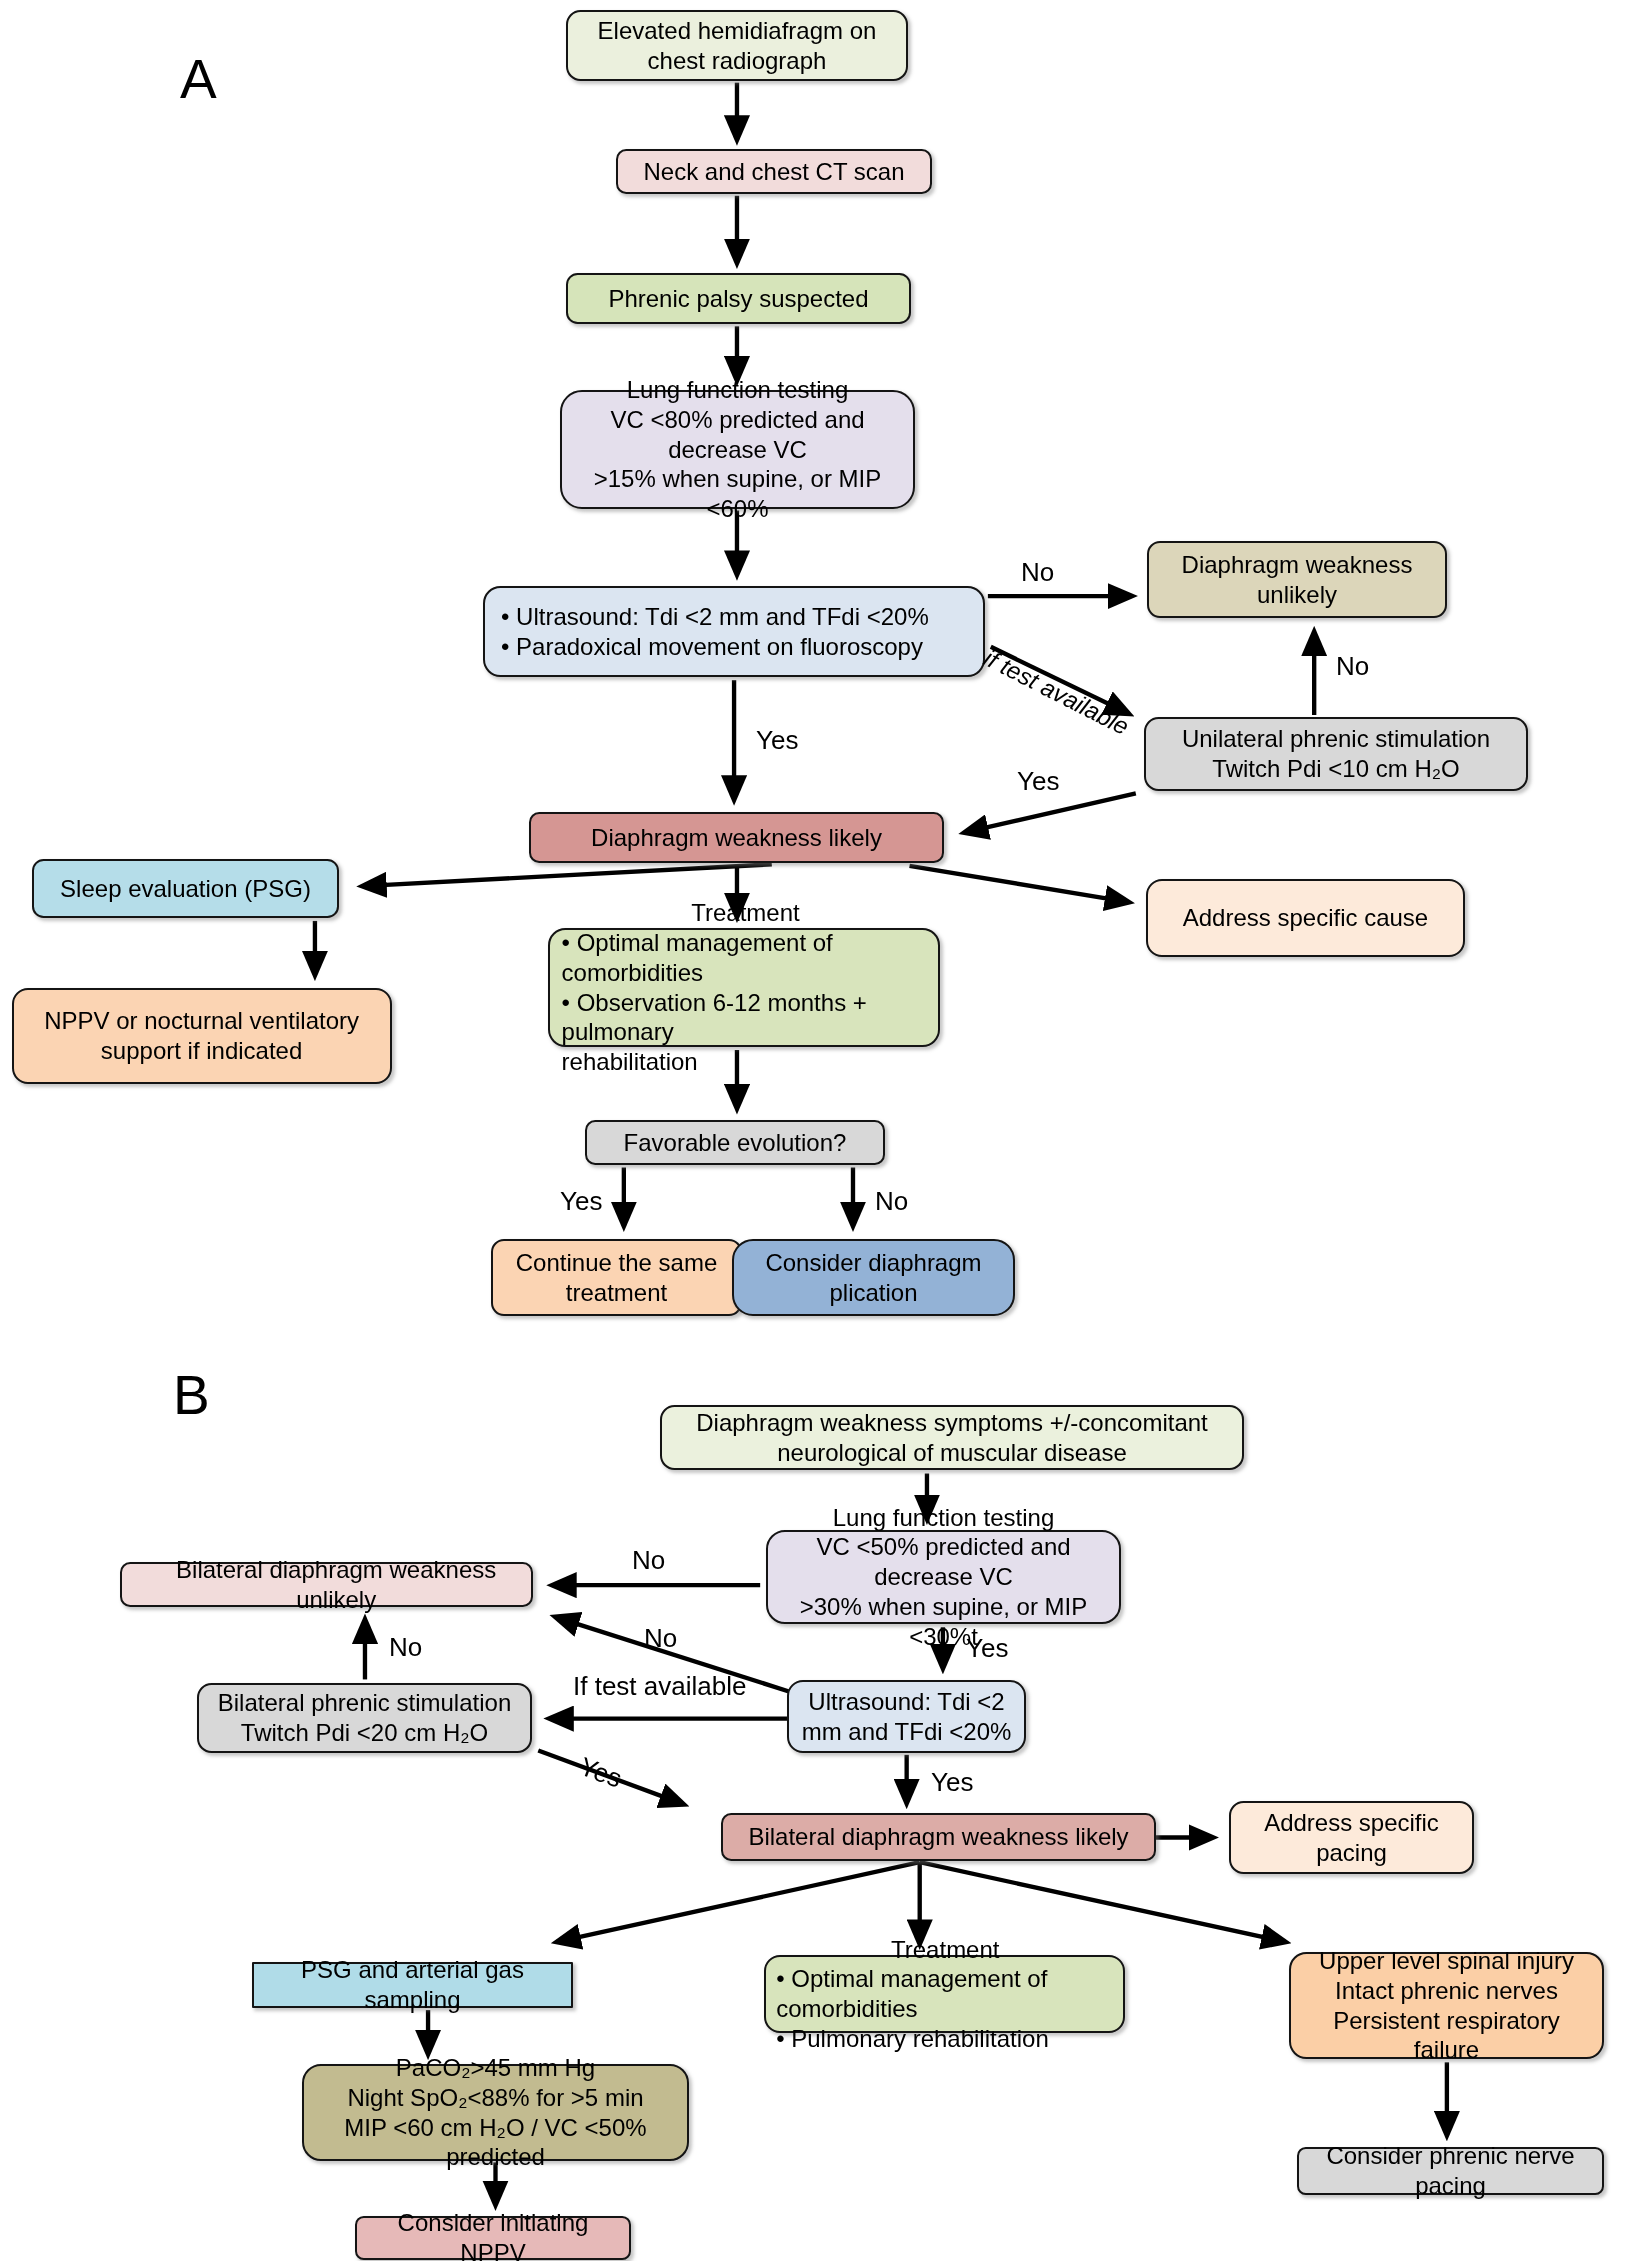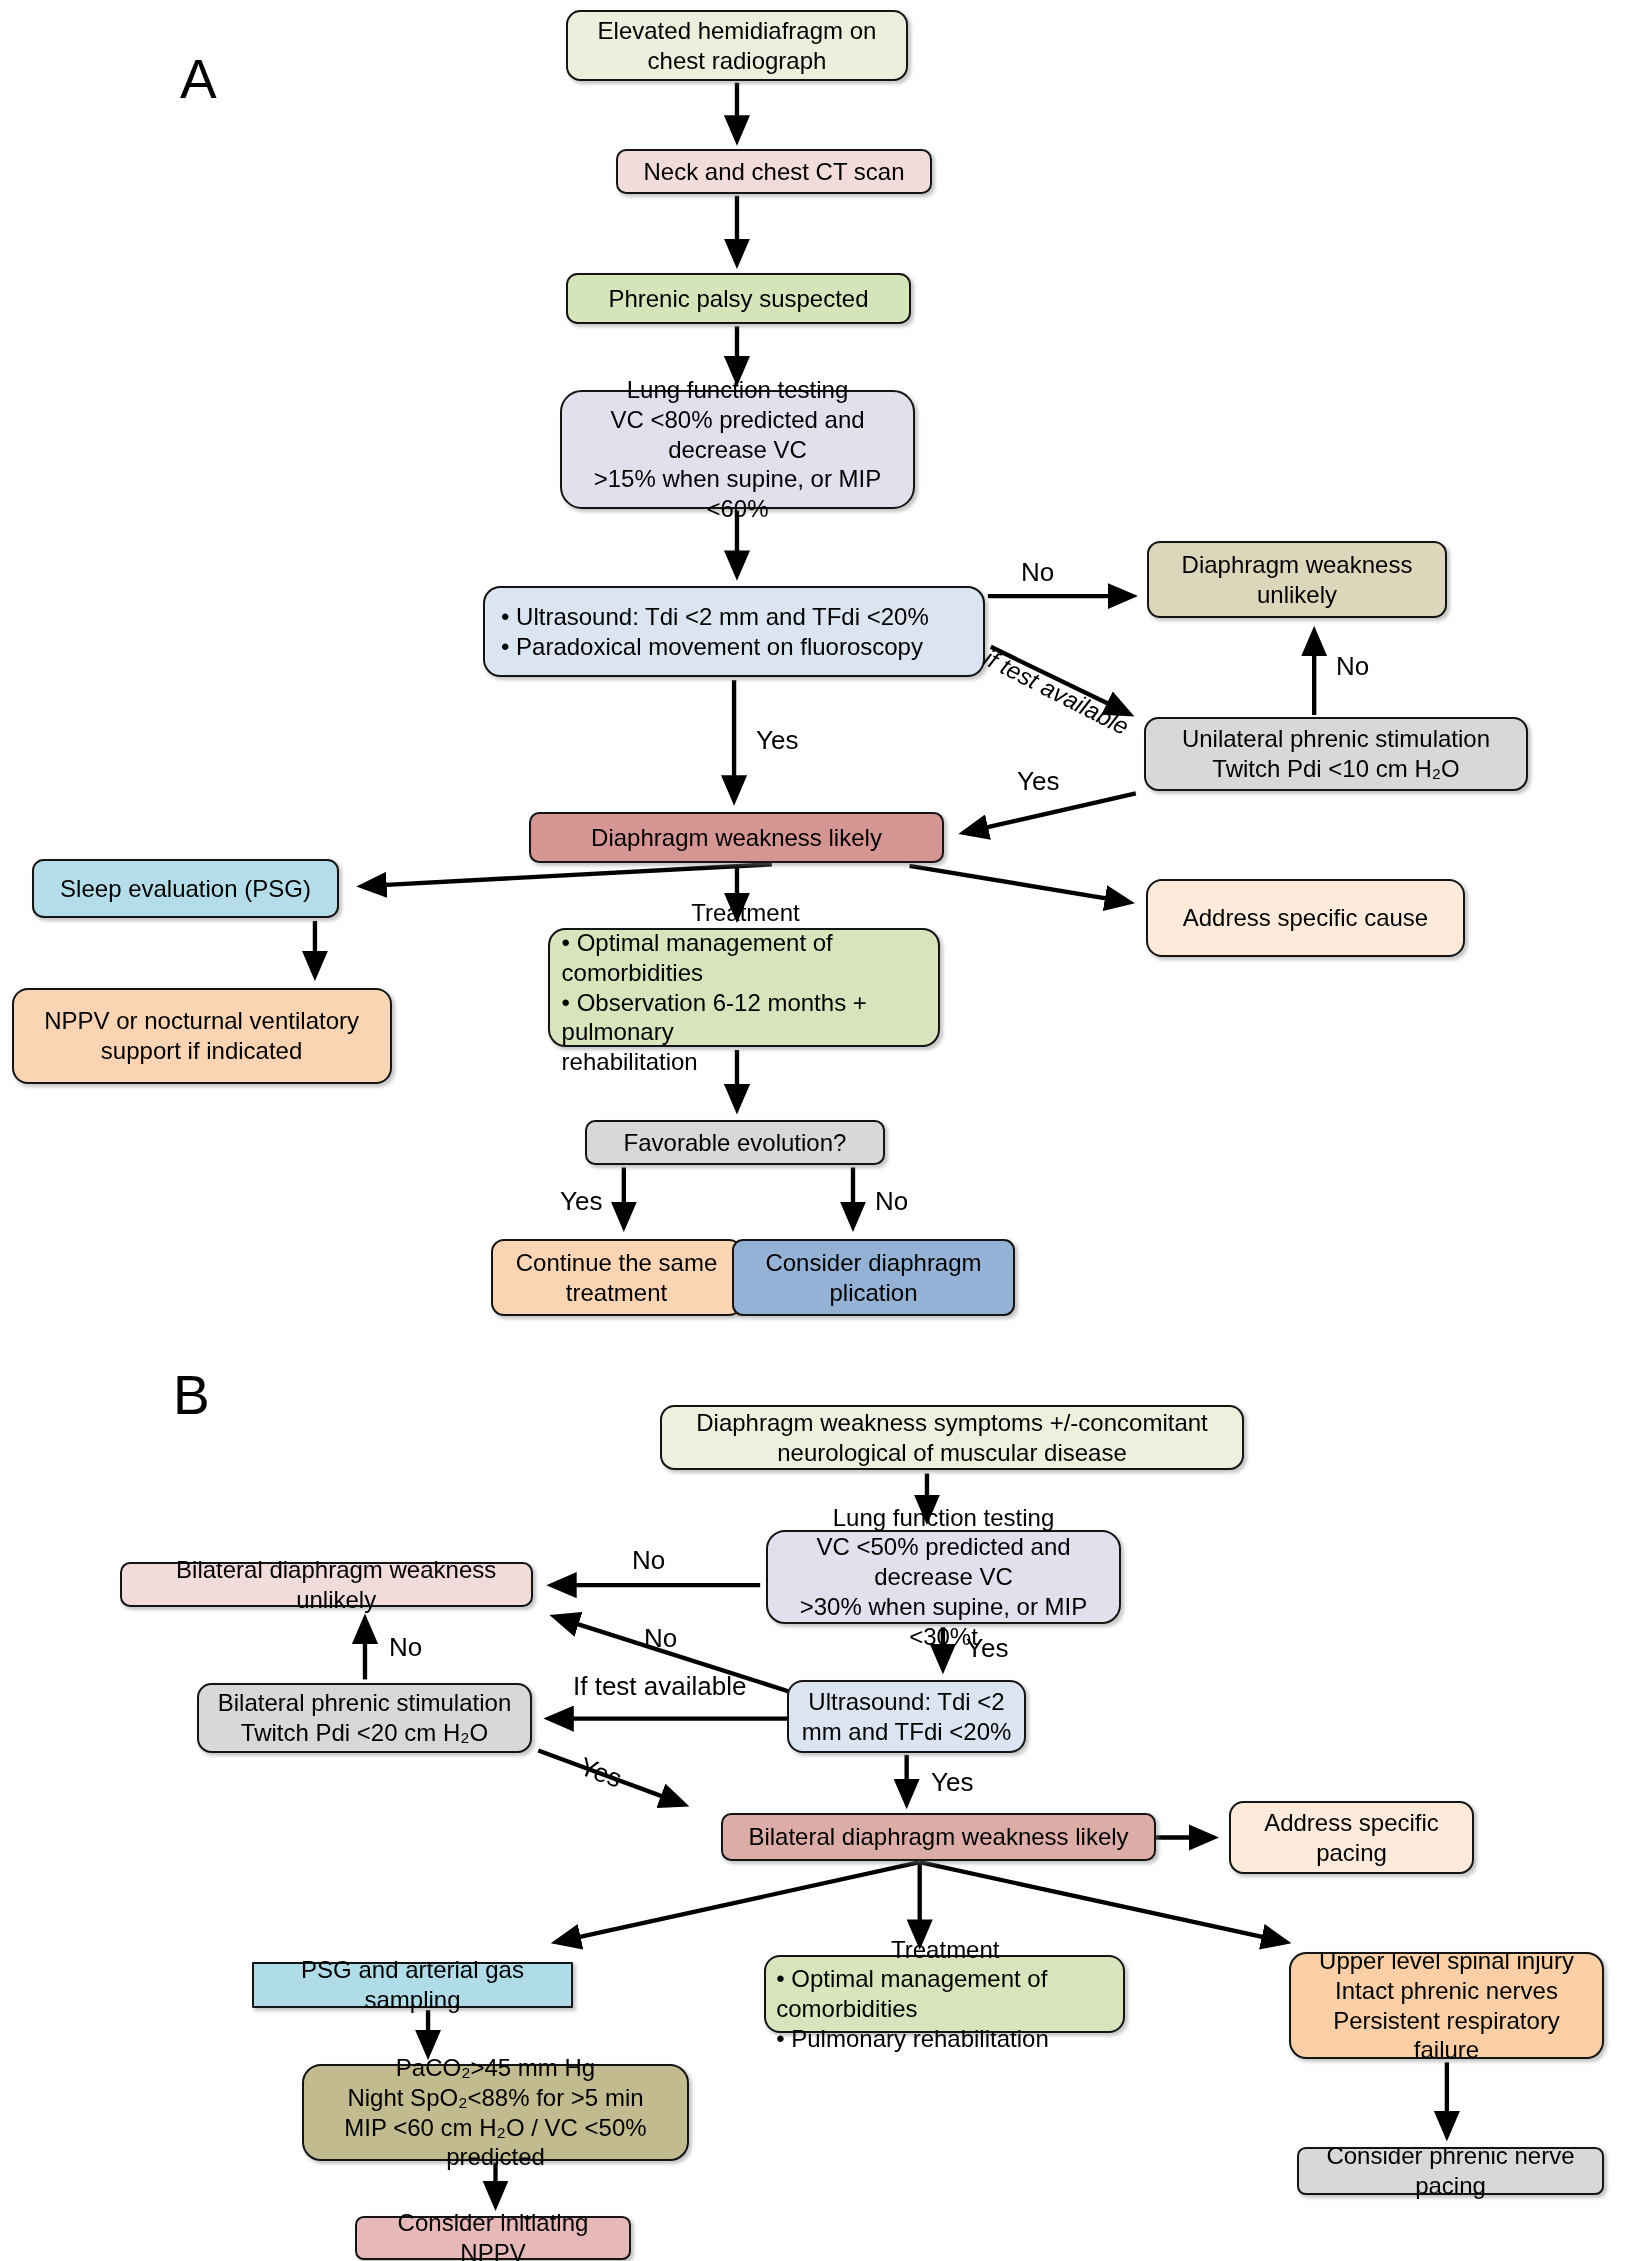--- a/index.html
+++ b/index.html
@@ -140,21 +140,21 @@
 
   <div class="node" style="left: 585px; top: 1120px; width: 300px; height: 45px; border-radius: 10.2px; background-color: rgb(216, 216, 216);">
     <div>Favorable evolution?</div>
   </div>
 
   <div class="node" style="left: 464px; top: 1239px; width: 251px; height: 77px; border-radius: 13px; background-color: rgb(251, 212, 179); margin-left: 27px;">
     <div>Continue the same</div>
     <div>treatment</div>
   </div>
 
-  <div class="node" style="left: 732px; top: 1239px; width: 283px; height: 77px; border-radius: 11px; background-color: rgb(147, 178, 214);">
+  <div class="node" style="left: 732px; top: 1239px; width: 283px; height: 77px; border-radius: 21px; background-color: rgb(147, 178, 214);">
     <div>Consider diaphragm</div>
     <div>plication</div>
   </div>
 
   <div class="node" style="left: 660px; top: 1405px; width: 584px; height: 65px; border-radius: 14.5px; background-color: rgb(235, 241, 221);">
     <div>Diaphragm weakness symptoms +/-concomitant</div>
     <div>neurological of muscular disease</div>
   </div>
 
   <div class="node" style="left: 766px; top: 1530px; width: 355px; height: 94px; border-radius: 19px; background-color: rgb(228, 223, 236);">

